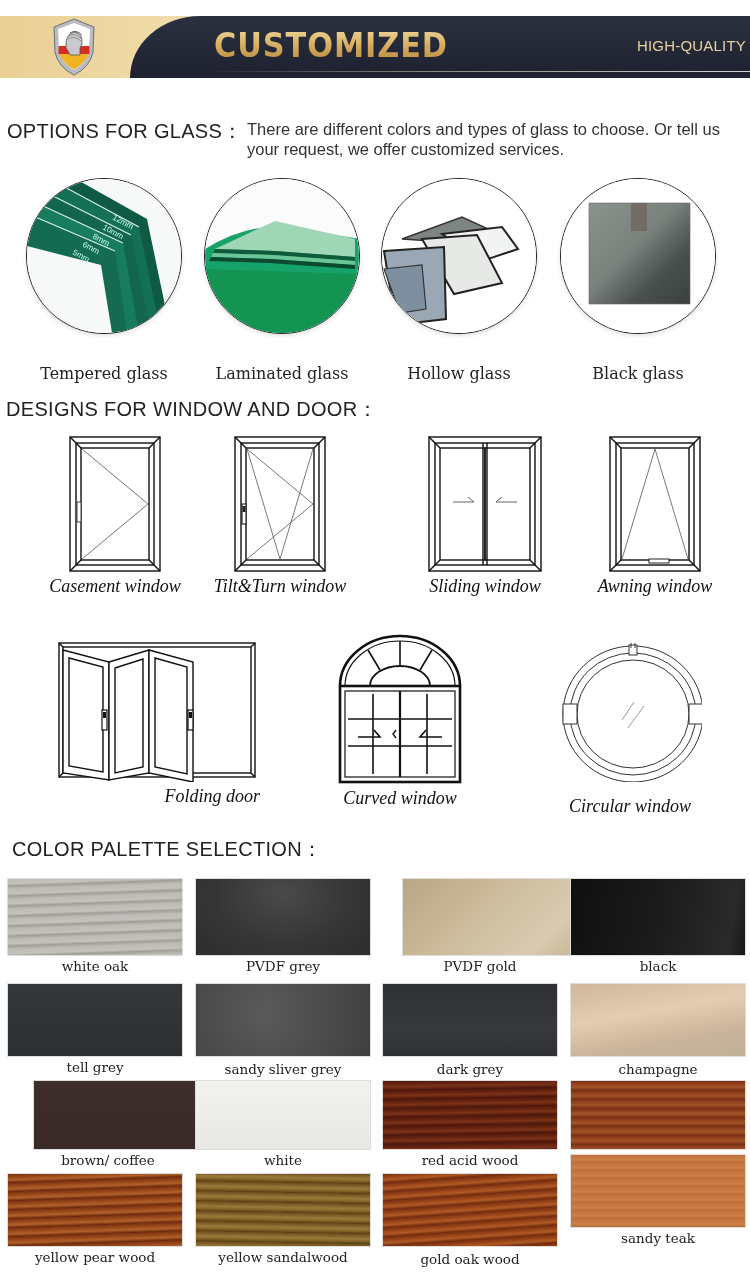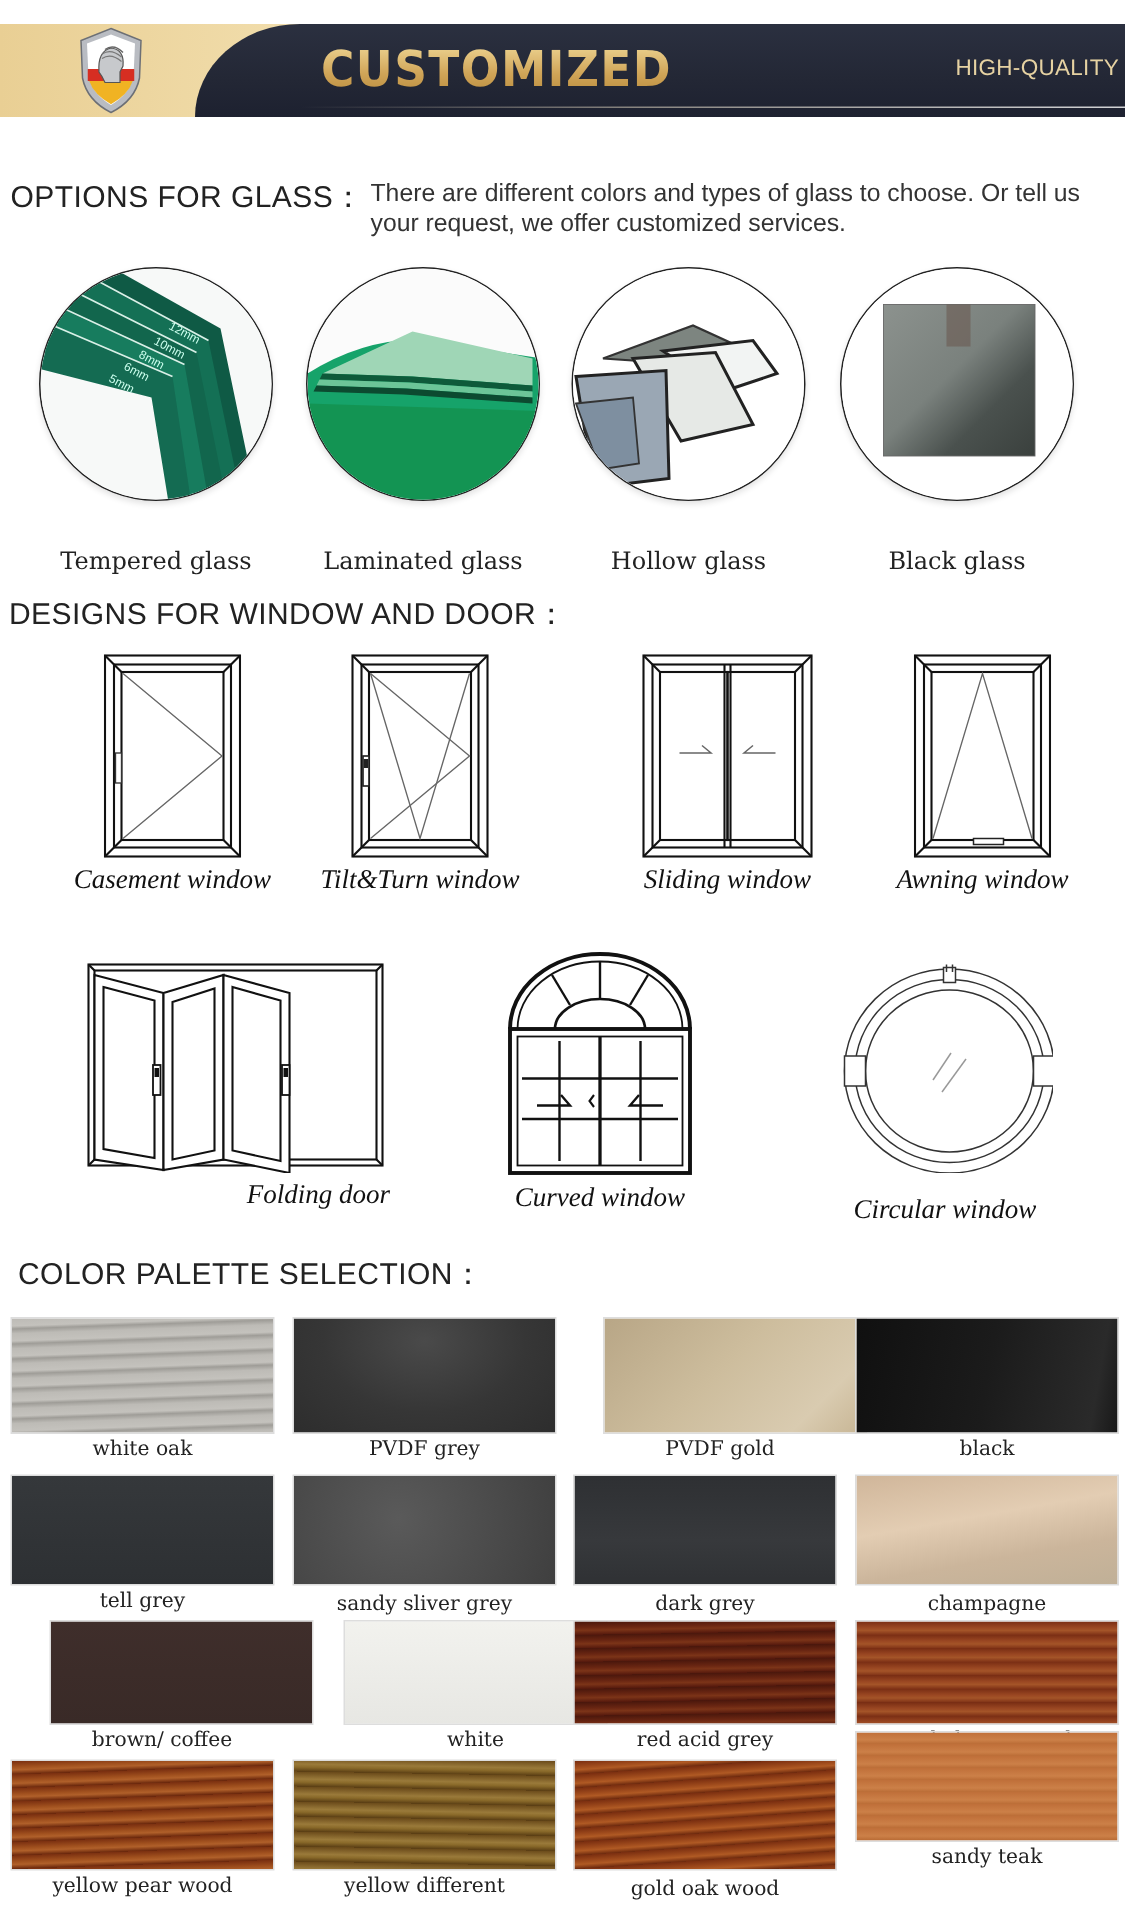--- a/index.html
+++ b/index.html
@@ -313,40 +313,40 @@
 </div>
 <div class="swatch" style="left:570px; top:983px;">
   <div class="swatch-img" style="height:74px; background: linear-gradient(170deg, #d0b69a 0%, #e3cdb3 40%, #cbb59b 70%, #c0b097 100%);"></div>
   <div class="swatch-label" style="margin-top:4px;">champagne</div>
 </div>
 
 <div class="swatch" style="left:7px; top:1080px;padding-left:26px;">
   <div class="swatch-img" style="height:70px; background: linear-gradient(180deg, #3f2e2b 0%, #392a27 100%);"></div>
   <div class="swatch-label">brown/ coffee</div>
 </div>
-<div class="swatch" style="left:195px; top:1080px;margin-left:34px;">
+<div class="swatch" style="left:195px; top:1080px;">
   <div class="swatch-img" style="height:70px; background: linear-gradient(180deg, #f2f2ee 0%, #e7e7e3 100%);"></div>
   <div class="swatch-label">white</div>
 </div>
 <div class="swatch" style="left:382px; top:1080px;">
   <div class="swatch-img" style="height:70px; background: repeating-linear-gradient(179deg, #4a170c 0px, #6a2612 4px, #7c3418 6px, #55190d 9px);"></div>
-  <div class="swatch-label">red acid grey</div>
+  <div class="swatch-label">red acid wood</div>
 </div>
 <div class="swatch" style="left:570px; top:1080px;">
   <div class="swatch-img" style="height:70px; background: repeating-linear-gradient(180deg, #7a2e14 0px, #9a4722 4px, #a45428 6px, #7e3116 9px);"></div>
   <div class="swatch-label">red cherry wood</div>
 </div>
 
 <div class="swatch" style="left:7px; top:1173px;">
   <div class="swatch-img" style="height:74px; background: repeating-linear-gradient(178deg, #7a2f10 0px, #a0501e 4px, #b0602a 6px, #6a270c 9px);"></div>
   <div class="swatch-label">yellow pear wood</div>
 </div>
 <div class="swatch" style="left:195px; top:1173px;">
   <div class="swatch-img" style="height:74px; background: repeating-linear-gradient(181deg, #6a4a1a 0px, #9a7a3a 5px, #8a6a2a 7px, #5a3e14 10px);"></div>
-  <div class="swatch-label">yellow different</div>
+  <div class="swatch-label">yellow sandalwood</div>
 </div>
 <div class="swatch" style="left:382px; top:1173px;">
   <div class="swatch-img" style="height:74px; background: repeating-linear-gradient(176deg, #7a2e10 0px, #9e4a1c 4px, #b05a24 6px, #6e2a0e 9px);"></div>
   <div class="swatch-label" style="margin-top:4px;">gold oak wood</div>
 </div>
 <div class="swatch" style="left:570px; top:1154px;">
   <div class="swatch-img" style="height:74px; background: repeating-linear-gradient(180deg, #c0703a 0px, #cc8048 5px, #b86a34 8px);"></div>
   <div class="swatch-label">sandy teak</div>
 </div>
 

